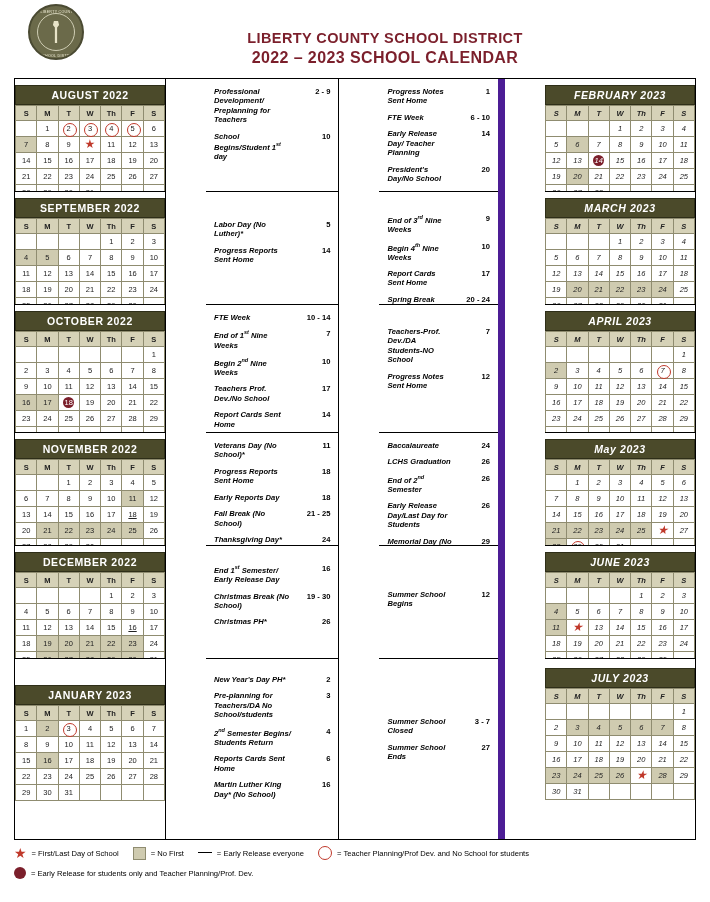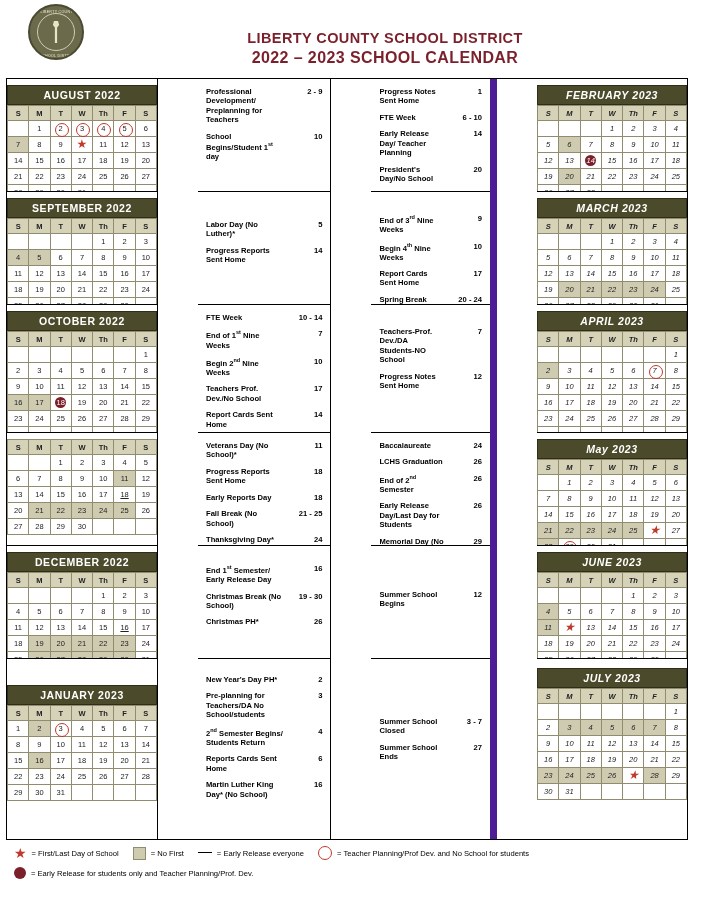--- a/index.html
+++ b/index.html
@@ -51,21 +51,21 @@
   }
   .title-line1{
     color:#7b1f2b;font-weight:bold;font-size:14.5px;letter-spacing:.4px;
   }
   .title-line2{
     color:#7b1f2b;font-weight:bold;font-size:16px;letter-spacing:.4px;margin-top:3px;
   }
 
   
   .sheet{
-    position:absolute;left:6px;top:78px;width:682px;height:762px;
+    position:absolute;left:14px;top:78px;width:682px;height:762px;
     border:1px solid #000;
     box-sizing:border-box;
     display:flex;
     gap:40px;
   }
   .col{
     box-sizing:border-box;
     display:flex;flex-direction:column;
   }
   .col-left{width:176px;border-right:1px solid #000;}
@@ -126,21 +126,21 @@
   }
   td.under .num{text-decoration:underline;}
 
   
   .events{
     padding:8px 8px 6px 8px;font-size:7.6px;line-height:1.25;
   }
   .ev{
     display:flex;align-items:flex-start;margin-bottom:7px;
   }
-  .ev .lbl{flex:1 1 auto;padding-right:4px;font-weight:bold;}
+  .ev .lbl{flex:1 1 auto;padding-right:4px;font-weight:bold;font-style:italic;}
   .ev .val{flex:0 0 auto;text-align:right;width:34px;font-weight:bold;}
   .ev .lbl sup{font-size:5.5px;vertical-align:super;}
 
   
   .legend{
     position:absolute;left:14px;top:846px;width:690px;font-size:7.6px;
   }
   .legend .row{display:flex;align-items:center;margin-bottom:7px;}
   .legend .item{display:flex;align-items:center;margin-right:14px;}
   .legend .sym{margin-right:5px;display:inline-block;}
@@ -365,20 +365,21 @@
                 <td class="blank"><span class="num"></span></td>
                 <td class="blank"><span class="num"></span></td>
                 <td class="blank"><span class="num"></span></td>
               </tr>
             </tbody>
           </table>
       </div>
     </div>
     <div class="cell" style="height:113px">
       <div class="month">
+        <div class="mtitle">NOVEMBER 2022</div>
         <table class="cal">
             <tbody>
               <tr>
                 <th>S</th>
                 <th>M</th>
                 <th>T</th>
                 <th>W</th>
                 <th>Th</th>
                 <th>F</th>
                 <th>S</th>

